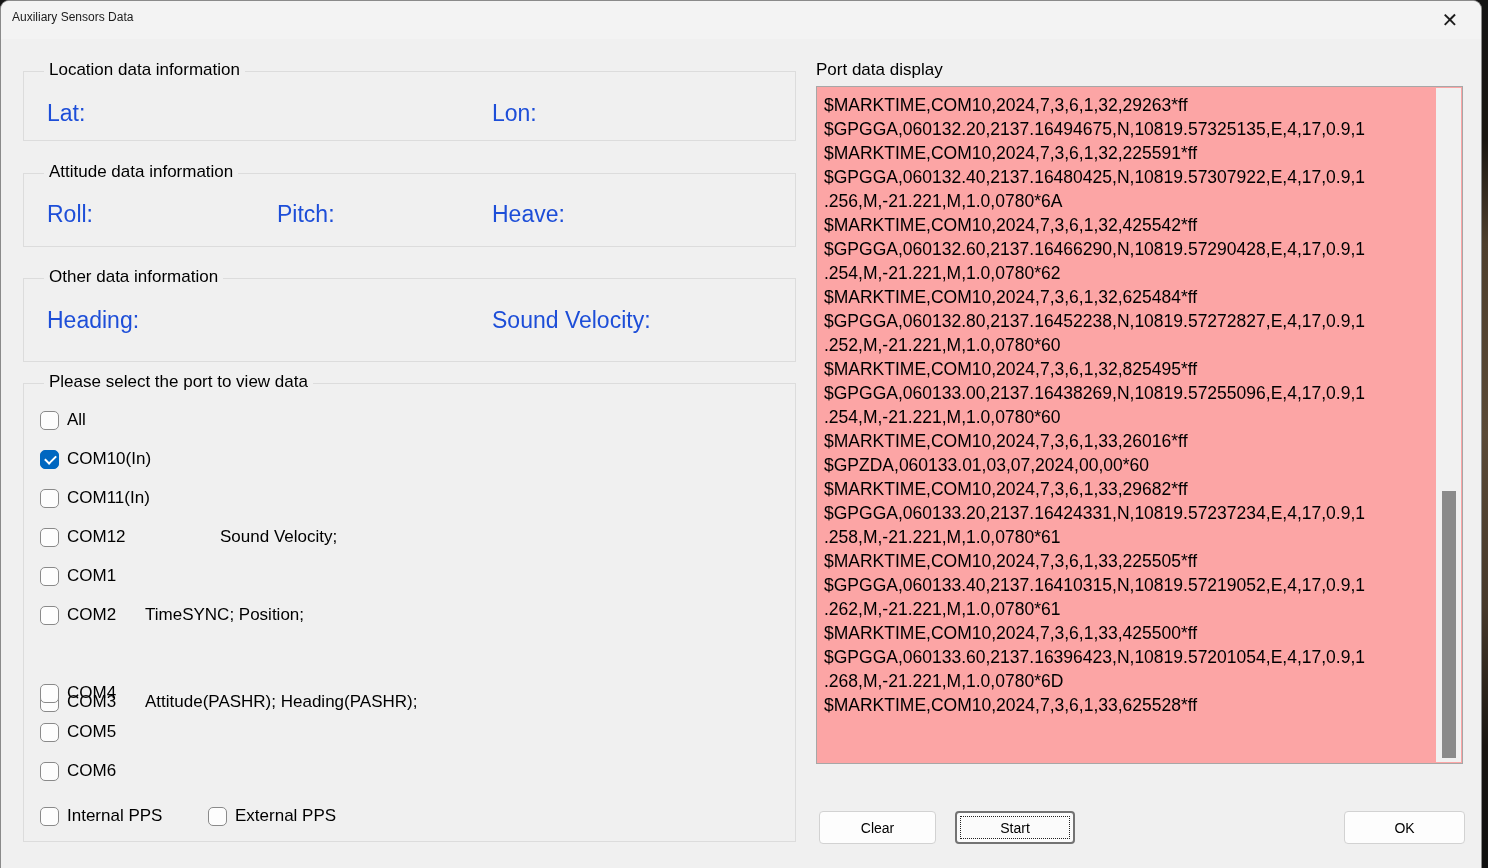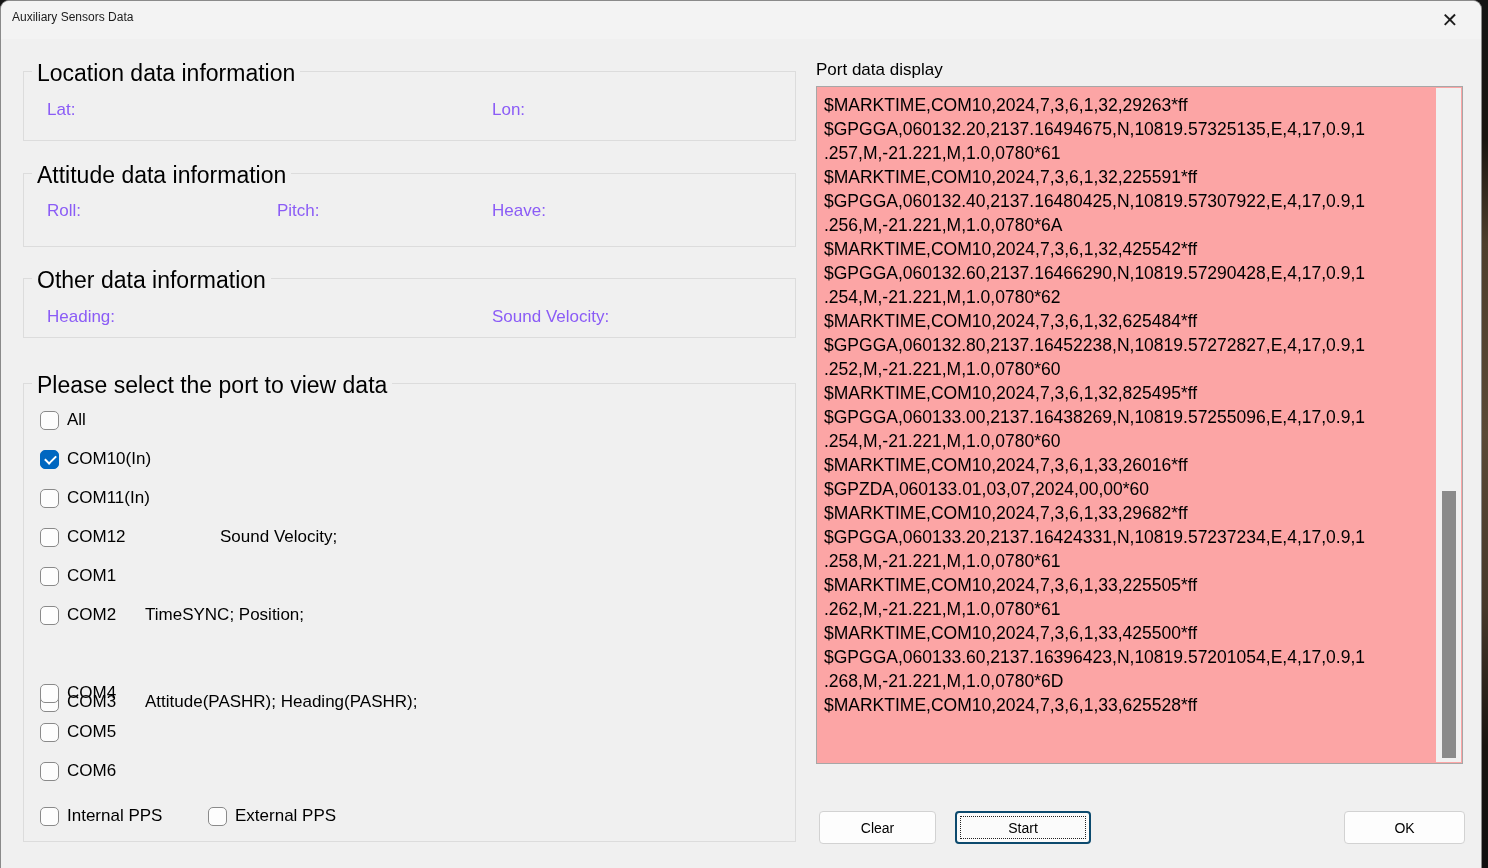--- a/index.html
+++ b/index.html
@@ -23,25 +23,25 @@
   .close-btn {
     position:absolute; right:8px; top:0; width:46px; height:38px;
     display:flex; align-items:center; justify-content:center;
     font-size:20px; color:#1b1b1b; cursor:default;
   }
   .group {
     position:absolute; left:22px; width:773px;
     border:1px solid #dcdcdc;
   }
   .group-title {
-    position:absolute; top:-12px; left:8px; background:#f0f0f0;
-    padding:0 5px; font-size:23px; color:#000; white-space:nowrap;
+    position:absolute; top:-12px; left:20px; background:#f0f0f0;
+    padding:0 5px; font-size:17px; color:#000; white-space:nowrap;
   }
   .field-label {
-    position:absolute; font-size:17px; color:#8b5cf6; white-space:nowrap;
+    position:absolute; font-size:23px; color:#1d4ed8; white-space:nowrap;
   }
   .cbrow {
     position:absolute; height:24px; display:flex; align-items:center; gap:8px;
   }
   .cb {
     position:relative; width:19px; height:19px; flex:0 0 19px;
     background:#fdfdfd; border:1px solid #8a8a8a; border-radius:5px;
   }
   .cb.checked { background:#0067c0; border-color:#0067c0; }
   .cb.checked::after {
@@ -70,22 +70,22 @@
     background:#8b8b8b;
   }
   .btn {
     position:absolute; top:810px; height:33px;
     background:#fdfdfd; border:1px solid #d2d2d2; border-radius:4px;
     font-family:"Liberation Sans", sans-serif; font-size:14px; color:#000;
     display:flex; align-items:center; justify-content:center;
   }
   .btn-clear { left:818px; width:117px; }
   .btn-start {
-    left:954px; width:136px;
-    background:#fbfbfb; border:2px solid #0c4a6e;
+    left:954px; width:120px;
+    background:#fbfbfb; border:2px solid #737373;
     outline:1px dotted #222; outline-offset:-6px;
   }
   .btn-ok { left:1343px; width:121px; }
 </style>
 </head>
 <body>
 
 <div class="window">
 
   <div class="titlebar">
@@ -99,21 +99,21 @@
     <div class="field-label" style="left:468px; top:28px;">Lon:</div>
   </div>
 
   <div class="group" style="top:172px; height:74px;">
     <div class="group-title">Attitude data information</div>
     <div class="field-label" style="left:23px; top:27px;">Roll:</div>
     <div class="field-label" style="left:253px; top:27px;">Pitch:</div>
     <div class="field-label" style="left:468px; top:27px;">Heave:</div>
   </div>
 
-  <div class="group" style="top:277px; height:60px;">
+  <div class="group" style="top:277px; height:84px;">
     <div class="group-title">Other data information</div>
     <div class="field-label" style="left:23px; top:28px;">Heading:</div>
     <div class="field-label" style="left:468px; top:28px;">Sound Velocity:</div>
   </div>
 
   <div class="group" style="top:382px; height:459px;">
     <div class="group-title">Please select the port to view data</div>
 
     <div class="cbrow" style="left:16px; top:24px;">
       <span class="cb"></span>
@@ -178,39 +178,39 @@
       <span class="cblabel">External PPS</span>
     </div>
   </div>
 
   <div class="port-title">Port data display</div>
 
   <div class="port-box">
     <div class="port-lines">
         <div class="port-line">$MARKTIME,COM10,2024,7,3,6,1,32,29263*ff</div>
         <div class="port-line">$GPGGA,060132.20,2137.16494675,N,10819.57325135,E,4,17,0.9,1</div>
-        <div class="port-line">.257,M,-21.221,M,1.0,0780*61</div>
         <div class="port-line">$MARKTIME,COM10,2024,7,3,6,1,32,225591*ff</div>
         <div class="port-line">$GPGGA,060132.40,2137.16480425,N,10819.57307922,E,4,17,0.9,1</div>
         <div class="port-line">.256,M,-21.221,M,1.0,0780*6A</div>
         <div class="port-line">$MARKTIME,COM10,2024,7,3,6,1,32,425542*ff</div>
         <div class="port-line">$GPGGA,060132.60,2137.16466290,N,10819.57290428,E,4,17,0.9,1</div>
         <div class="port-line">.254,M,-21.221,M,1.0,0780*62</div>
         <div class="port-line">$MARKTIME,COM10,2024,7,3,6,1,32,625484*ff</div>
         <div class="port-line">$GPGGA,060132.80,2137.16452238,N,10819.57272827,E,4,17,0.9,1</div>
         <div class="port-line">.252,M,-21.221,M,1.0,0780*60</div>
         <div class="port-line">$MARKTIME,COM10,2024,7,3,6,1,32,825495*ff</div>
         <div class="port-line">$GPGGA,060133.00,2137.16438269,N,10819.57255096,E,4,17,0.9,1</div>
         <div class="port-line">.254,M,-21.221,M,1.0,0780*60</div>
         <div class="port-line">$MARKTIME,COM10,2024,7,3,6,1,33,26016*ff</div>
         <div class="port-line">$GPZDA,060133.01,03,07,2024,00,00*60</div>
         <div class="port-line">$MARKTIME,COM10,2024,7,3,6,1,33,29682*ff</div>
         <div class="port-line">$GPGGA,060133.20,2137.16424331,N,10819.57237234,E,4,17,0.9,1</div>
         <div class="port-line">.258,M,-21.221,M,1.0,0780*61</div>
         <div class="port-line">$MARKTIME,COM10,2024,7,3,6,1,33,225505*ff</div>
+        <div class="port-line">$GPGGA,060133.40,2137.16410315,N,10819.57219052,E,4,17,0.9,1</div>
         <div class="port-line">.262,M,-21.221,M,1.0,0780*61</div>
         <div class="port-line">$MARKTIME,COM10,2024,7,3,6,1,33,425500*ff</div>
         <div class="port-line">$GPGGA,060133.60,2137.16396423,N,10819.57201054,E,4,17,0.9,1</div>
         <div class="port-line">.268,M,-21.221,M,1.0,0780*6D</div>
         <div class="port-line">$MARKTIME,COM10,2024,7,3,6,1,33,625528*ff</div>
       </div>
     <div class="vscroll-track">
       <div class="vscroll-thumb"></div>
     </div>
   </div>

